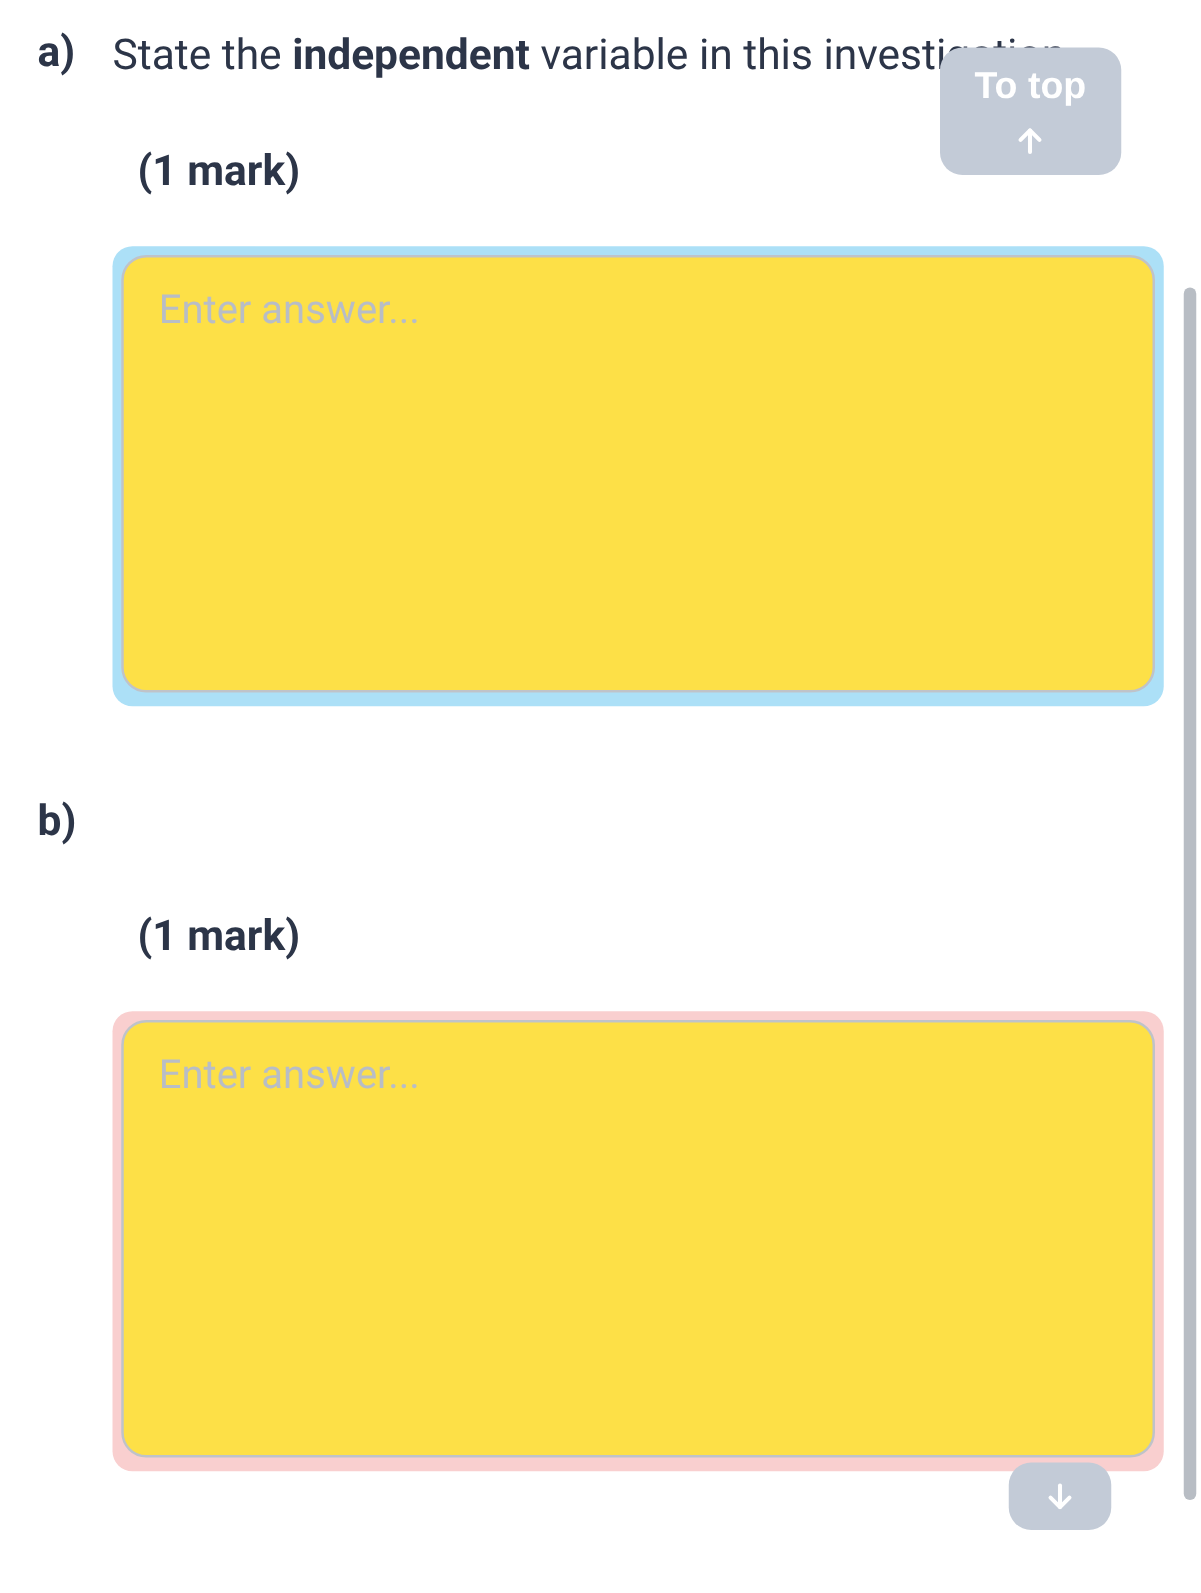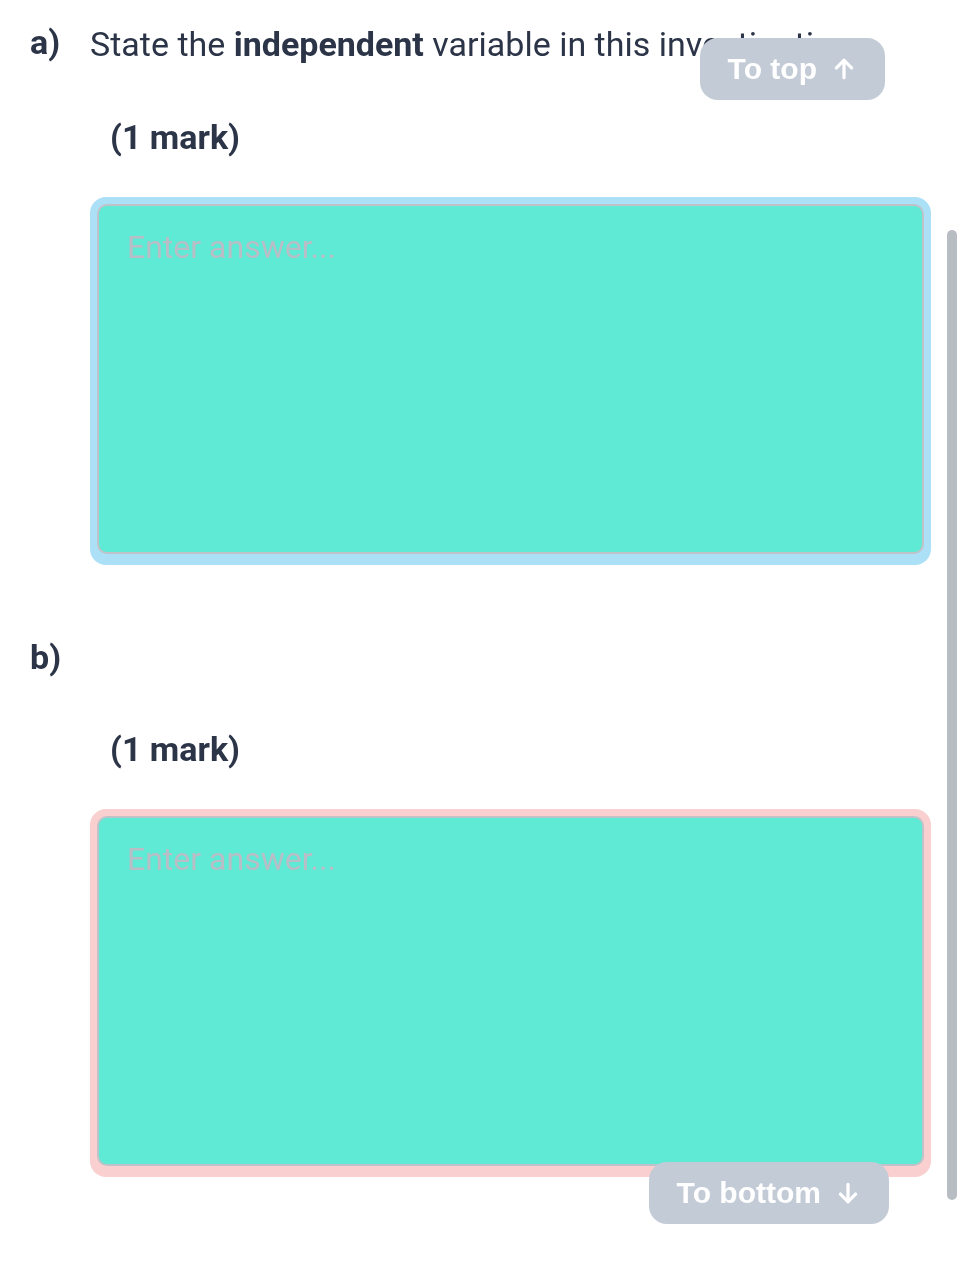--- a/index.html
+++ b/index.html
@@ -49,22 +49,22 @@
   .outer-border {
     border-radius: 16px;
     padding: 7px;
   }
   .outer-blue { background: #ace0f7; }
   .outer-pink { background: #f9cfcf; }
   .answer-box {
     width: 100%;
     height: 350px;
     border: 2px solid #bfc3c9;
-    border-radius: 10px;
-    background: #5eead4;
+    border-radius: 20px;
+    background: #fde047;
     resize: none;
     font-size: 32px;
     font-family: inherit;
     color: #2c3548;
     padding: 22px 28px;
     outline: none;
   }
   .answer-box::placeholder { color: #b8bdc6; }
   .pill {
     position: absolute;
@@ -73,21 +73,21 @@
     font-size: 30px;
     font-weight: 600;
     border: none;
     border-radius: 18px;
     padding: 14px 28px;
     cursor: pointer;
     display: flex;
     align-items: center;
     gap: 14px;
   }
-  .pill-top { top: 38px; right: 76px; }
+  .pill-top { top: 38px; right: 64px; flex-direction: column; }
   .pill-bottom { bottom: 50px; right: 72px; }
   .arrow-svg { width: 26px; height: 26px; stroke: #ffffff; stroke-width: 3; fill: none; stroke-linecap: round; stroke-linejoin: round; }
   .scrollbar-track {
     position: absolute;
     right: 4px;
     top: 230px;
     width: 10px;
     height: 970px;
     background: #b8bdc4;
     border-radius: 5px;
@@ -129,20 +129,19 @@
 
 <button class="pill pill-top">
   <span>To top</span>
   <svg class="arrow-svg" viewBox="0 0 24 24">
     <line x1="12" y1="20" x2="12" y2="4"></line>
     <polyline points="5 11 12 4 19 11"></polyline>
   </svg>
 </button>
 
 <button class="pill pill-bottom">
-  <span>To bottom</span>
   <svg class="arrow-svg" viewBox="0 0 24 24">
     <line x1="12" y1="4" x2="12" y2="20"></line>
     <polyline points="5 13 12 20 19 13"></polyline>
   </svg>
 </button>
 
 <div class="scrollbar-track"></div>
 
 </body></html>

